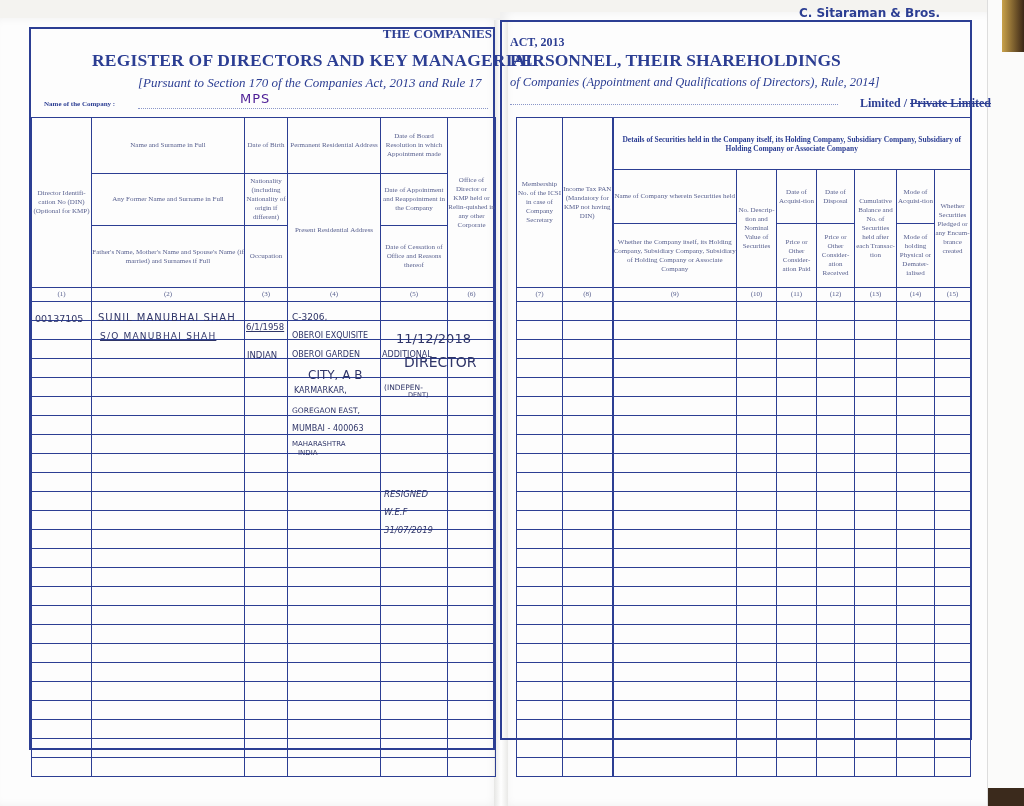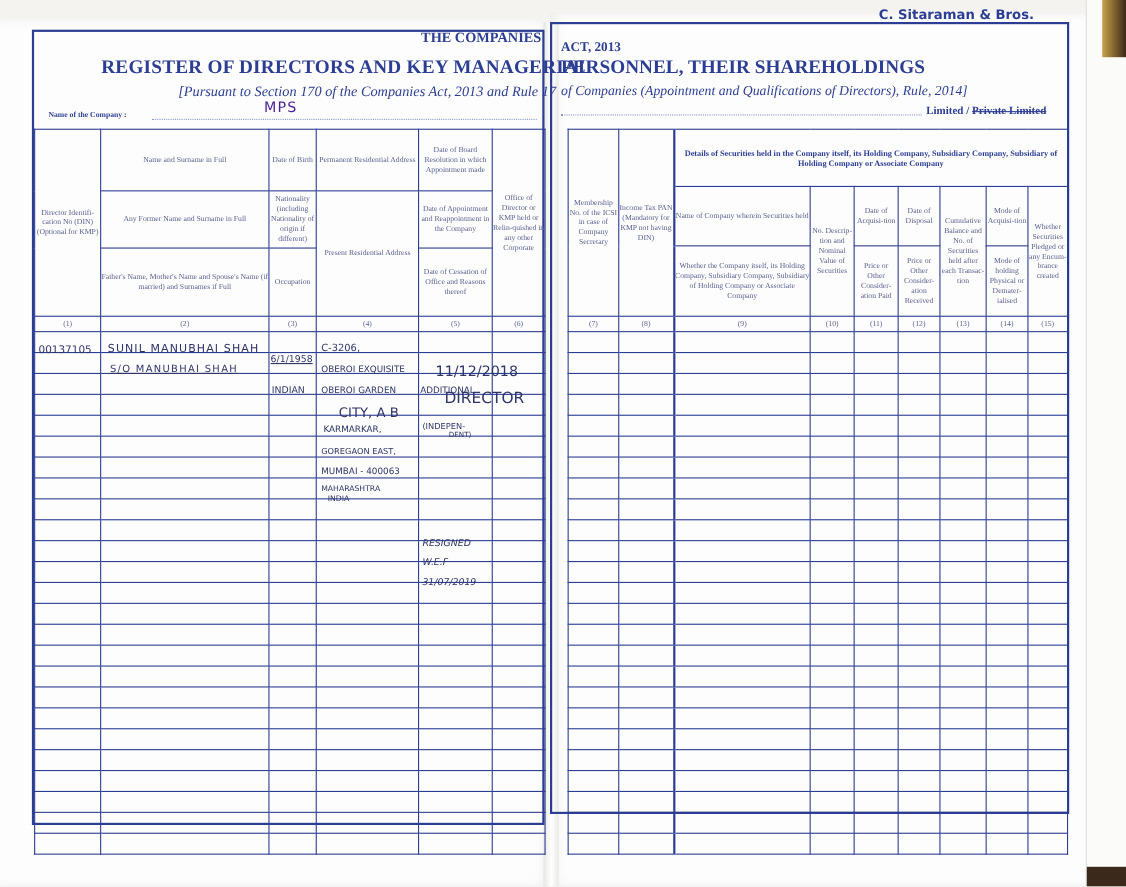--- a/index.html
+++ b/index.html
@@ -15,27 +15,27 @@
   .frame{position:absolute;border:2px solid #2c3e93;box-sizing:border-box;}
   .frame.l{left:29px;top:27px;width:466px;height:723px;}
   .frame.r{left:500px;top:20px;width:472px;height:720px;}
 
   .brand{position:absolute;right:84px;top:6px;font-family:"DejaVu Sans",sans-serif;font-size:12px;font-weight:bold;color:#2c3e93;}
   .t1{position:absolute;font-weight:bold;color:#2c3e93;}
   .act-l{right:532px;top:26px;font-size:13px;}
   .act-r{left:510px;top:35px;font-size:12px;}
   .title-l{left:92px;top:50px;font-size:17.5px;letter-spacing:0.2px;}
   .title-r{left:510px;top:50px;font-size:17.5px;}
-  .sub-l{left:138px;top:75px;font-size:13px;font-style:italic;font-weight:normal;margin-left:24px;}
+  .sub-l{left:138px;top:75px;font-size:13px;font-style:italic;font-weight:normal;}
   .sub-r{left:510px;top:75px;font-size:12.5px;font-style:italic;font-weight:normal;}
   .coname-lbl{position:absolute;left:44px;top:100px;font-size:7px;font-weight:bold;color:#2c3e93;}
   .coname-line{position:absolute;left:138px;top:108px;width:350px;border-bottom:1px dotted #8a96c8;}
   .coname-line2{position:absolute;left:510px;top:104px;width:328px;border-bottom:1px dotted #8a96c8;}
   .coname-val{position:absolute;left:240px;top:91px;font-family:"DejaVu Sans",sans-serif;font-size:13px;color:#4c1d95;letter-spacing:1px;}
-  .limited{position:absolute;left:842px;top:96px;font-size:10px;font-weight:bold;color:#2c3e93;}
+  .limited{position:absolute;left:860px;top:96px;font-size:12px;font-weight:bold;color:#2c3e93;}
   .limited s{color:#2c3e93;}
 
   table.grid{position:absolute;border-collapse:collapse;table-layout:fixed;}
   table.grid td{border:1px solid #2c3e93;padding:0;text-align:center;vertical-align:middle;font-size:7px;line-height:9px;color:#5a6290;overflow:hidden;}
   table.grid td.hd{font-family:"Liberation Serif",serif;}
   table.grid td.num{height:13px;font-size:7px;}
   table.grid tr.row td{height:18px;}
   table.grid td.bold{font-weight:bold;color:#2c3e93;font-size:7.5px;}
   .lg{left:31px;top:117px;width:464px;}
   .rg{left:516px;top:117px;width:454px;}

